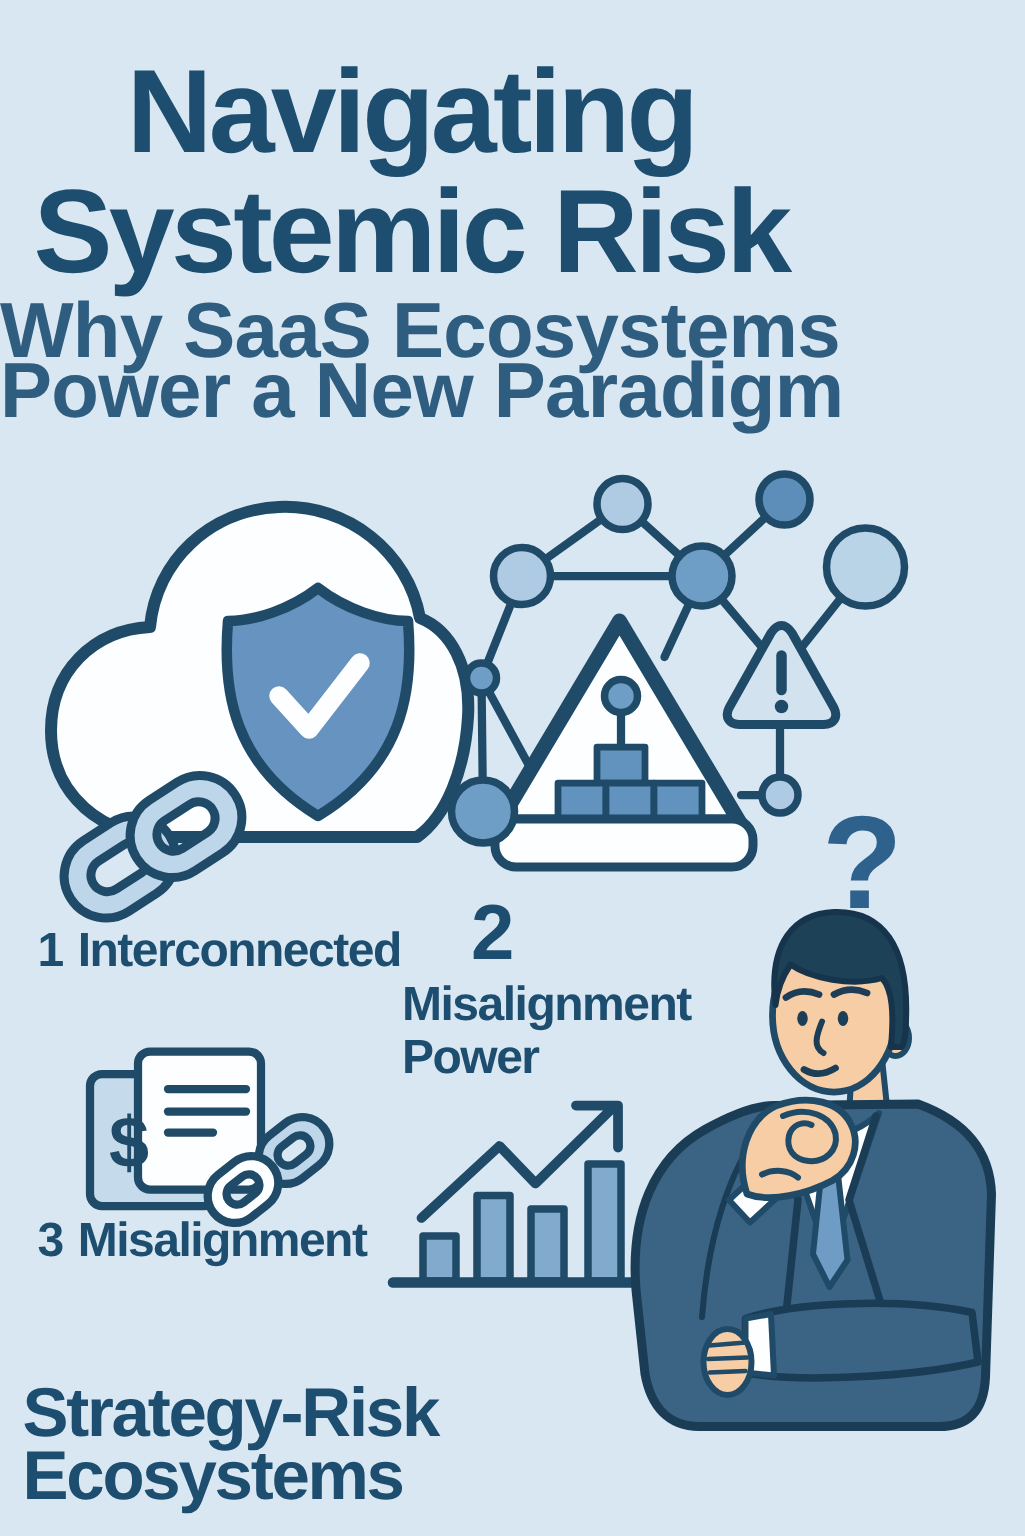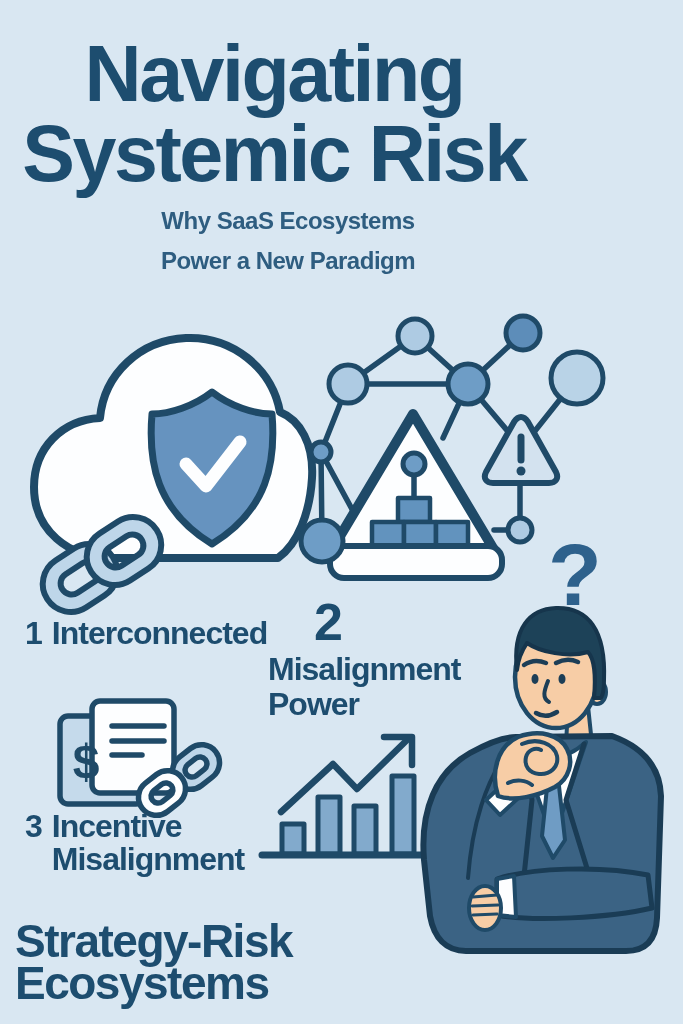--- a/index.html
+++ b/index.html
@@ -24,22 +24,22 @@
     position:relative;width:683px;height:1024px;background:var(--bg);
     overflow:hidden;font-family:"Liberation Sans",sans-serif;
   }
   .art{position:absolute;left:0;top:0;width:683px;height:1024px;}
   .title{
     position:absolute;left:0;top:34px;width:548px;text-align:center;
     font-size:79px;line-height:80px;font-weight:bold;color:var(--title);
     letter-spacing:-2.5px;
   }
   .subtitle{
-    position:absolute;left:0;top:201px;width:576px;text-align:center;
-    font-size:24px;line-height:40px;font-weight:bold;color:var(--subtitle);
+    position:absolute;left:0;top:201px;width:576px;
+    font-size:52px;line-height:40px;font-weight:bold;color:var(--subtitle);
     letter-spacing:-0.5px;
   }
   .item{
     position:absolute;display:flex;gap:10px;color:var(--title);
     font-weight:bold;font-size:32px;line-height:33px;letter-spacing:-1px;
   }
   .item .item-lines{display:flex;flex-direction:column;}
   .item-1{left:25px;top:617px;}
   .item-3{left:25px;top:810px;}
   .num-2{
@@ -219,21 +219,20 @@
 
   <div class="num-2">2</div>
   <div class="label-2">
     <span>Misalignment</span>
     <span>Power</span>
   </div>
 
   <div class="item item-3">
     <span class="item-num">3</span>
     <span class="item-lines">
-      <span>Incentive</span>
       <span>Misalignment</span>
     </span>
   </div>
 
   <div class="qmark">?</div>
 
   <div class="footer-title">
     <div>Strategy-Risk</div>
     <div>Ecosystems</div>
   </div>

